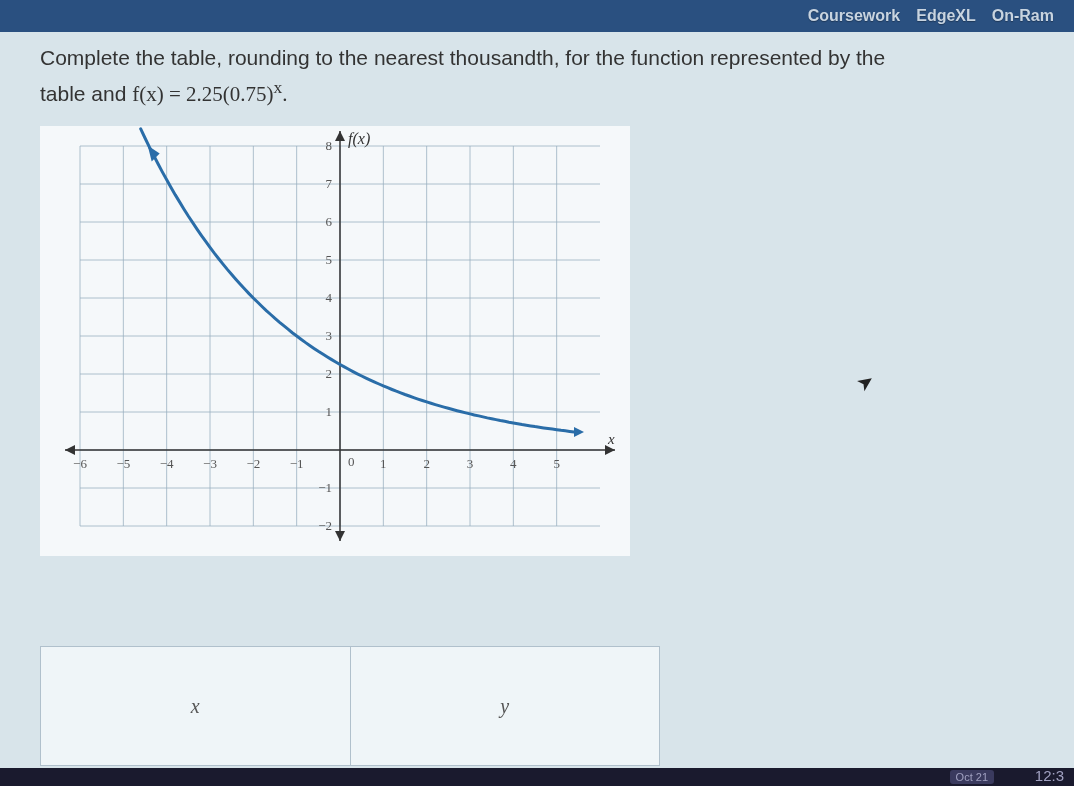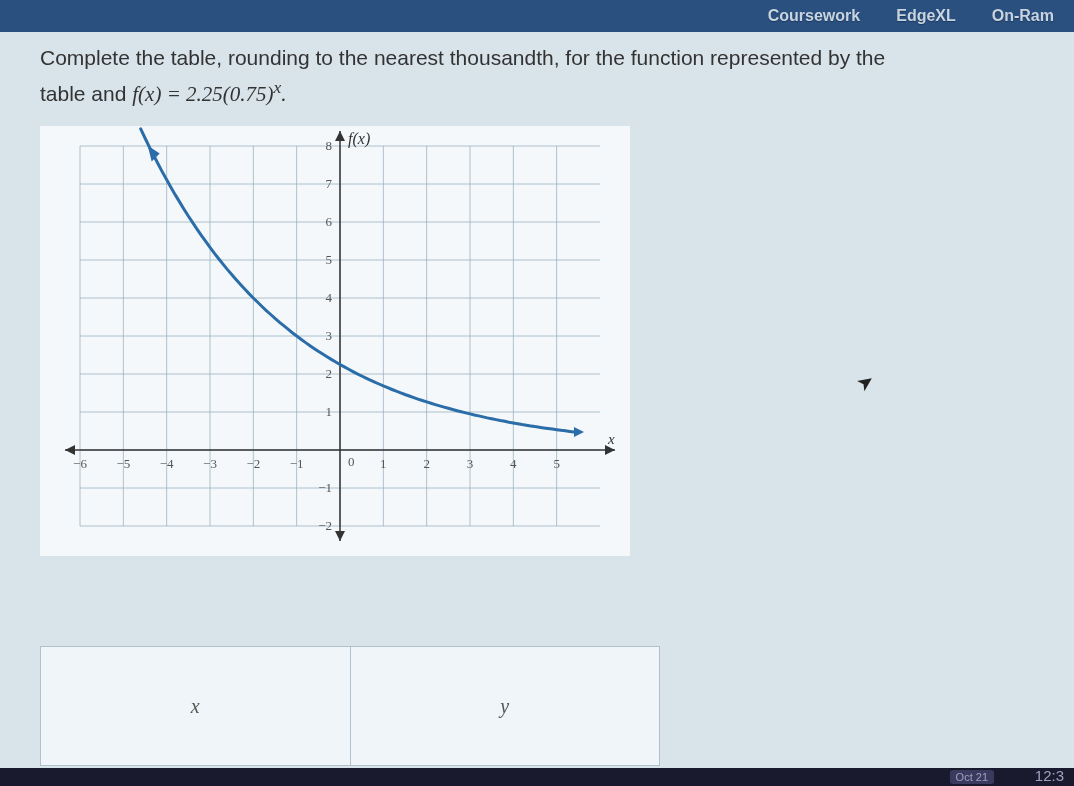--- a/index.html
+++ b/index.html
@@ -11,40 +11,39 @@
       overflow: hidden;
       position: relative;
     }
     .top-nav {
       height: 32px;
       background: #2a5080;
       display: flex;
       align-items: center;
       justify-content: flex-end;
       padding-right: 20px;
-      gap: 36px;
+      gap: 16px;
     }
     .nav-item {
       color: #c8d4e0;
       font-size: 16px;
       font-weight: bold;
       text-shadow: 0 1px 1px rgba(0,0,0,0.3);
     }
     .content-area {
       padding: 10px 30px 0 40px;
     }
     .question-text {
       font-size: 21px;
       color: #333;
       line-height: 1.5;
       margin-bottom: 16px;
     }
     .math-inline {
       font-family: 'Times New Roman', serif;
-      font-style: italic;
     }
     .chart-container {
       width: 590px;
       height: 430px;
       background: #f5f8fa;
       position: relative;
       margin-top: 5px;
     }
     .chart-svg {
       width: 100%;

